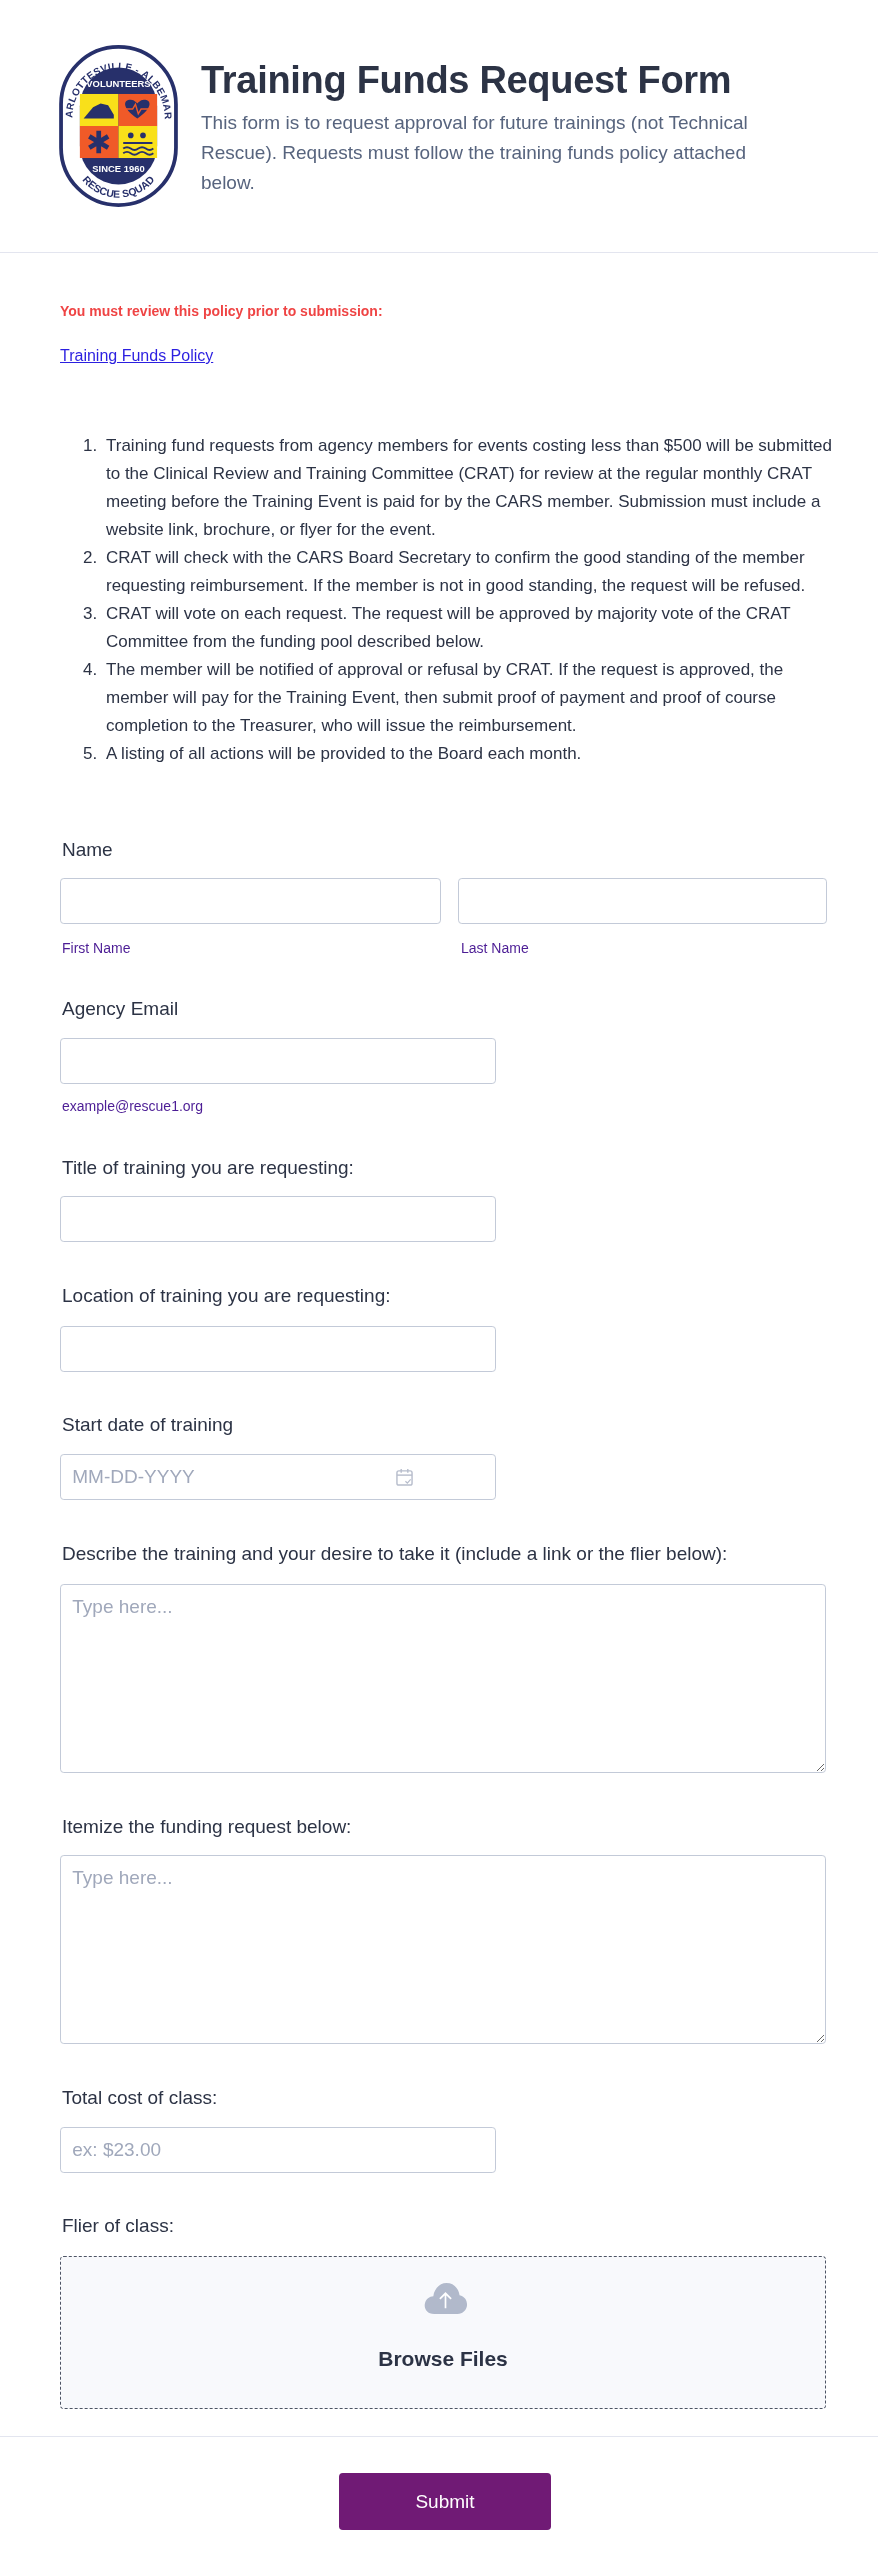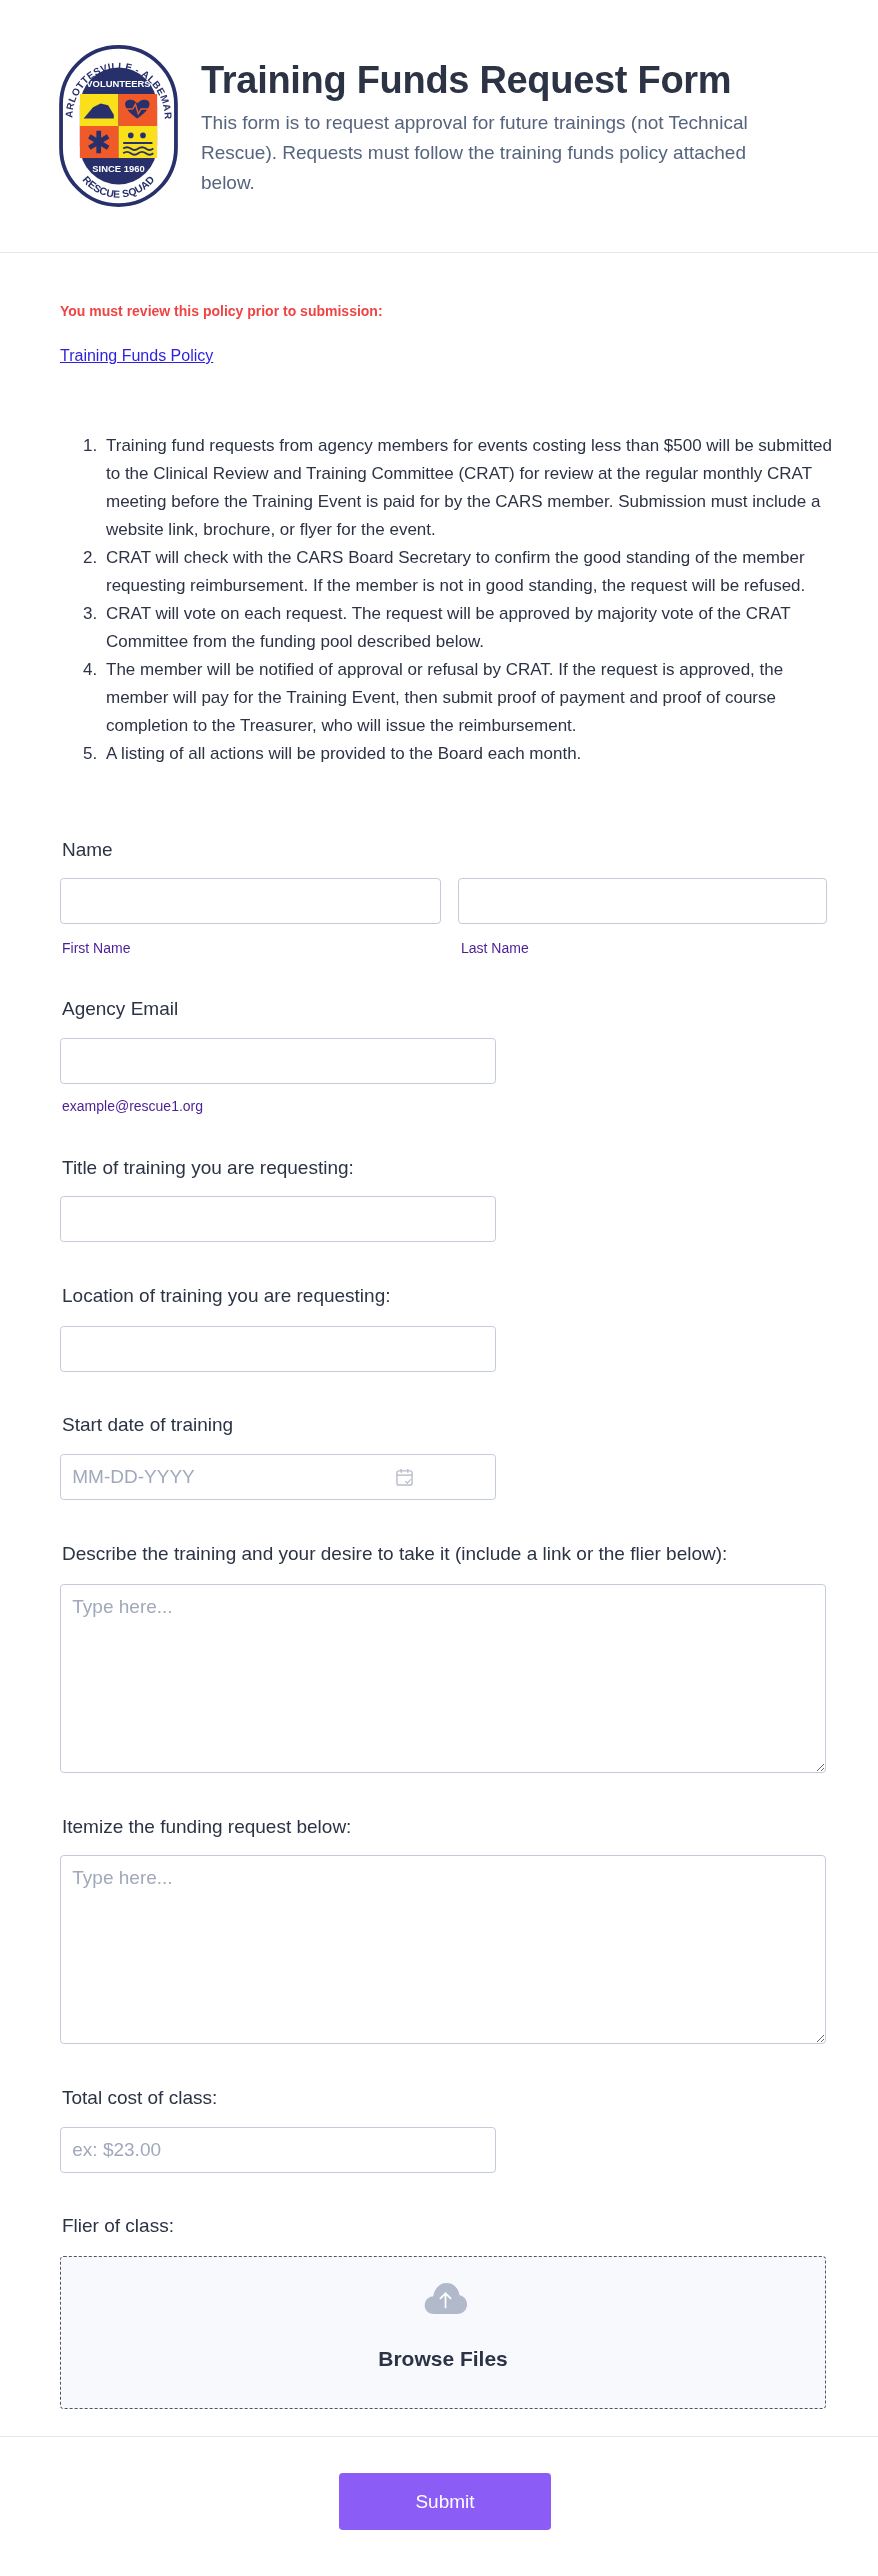--- a/index.html
+++ b/index.html
@@ -28,21 +28,21 @@
   .date-wrap { position: absolute; left: 60px; top: 1454px; width: 366px; height: 46px; }
   .date-wrap .input { position: absolute; left: 0; top: 0; }
   .cal-icon { position: absolute; right: 13.2px; top: 14px; width: 17px; height: 18px; }
 
   .dropzone { position: absolute; left: 60px; top: 2256px; width: 766px; height: 153px; border: 1.4px dashed #4d5464; border-radius: 3.8px; background: #f8f9fc; text-align: center; }
   .cloud { position: absolute; left: 362px; top: 23px; width: 45px; height: 36px; }
   .browse { position: absolute; left: 0; width: 100%; top: 90px; font-size: 21px; font-weight: 700; color: #2c3345; }
   .drag { position: absolute; left: 0; width: 100%; top: 109px; font-size: 16px; color: #57647e; }
 
   .footer-line { position: absolute; left: 0; top: 2436px; width: 878px; height: 0.9px; background: #e3e5ef; }
-  .submit { position: absolute; left: 339px; top: 2473px; width: 212px; height: 57px; background: #8b5cf6; border: none; border-radius: 3.8px; color: #ffffff; font-family: "Liberation Sans", sans-serif; font-size: 19px; cursor: pointer; }
+  .submit { position: absolute; left: 339px; top: 2473px; width: 212px; height: 57px; background: #701a75; border: none; border-radius: 3.8px; color: #ffffff; font-family: "Liberation Sans", sans-serif; font-size: 19px; cursor: pointer; }
 </style>
 </head>
 <body>
 
 <div class="header">
   <svg class="logo" viewBox="0 0 126 172">
     <defs>
       <path id="arcTop" d="M 14 78 A 49 52 0 0 1 112 78"></path>
       <path id="arcBottom" d="M 16 118 A 47 44 0 0 0 110 118"></path>
     </defs>

